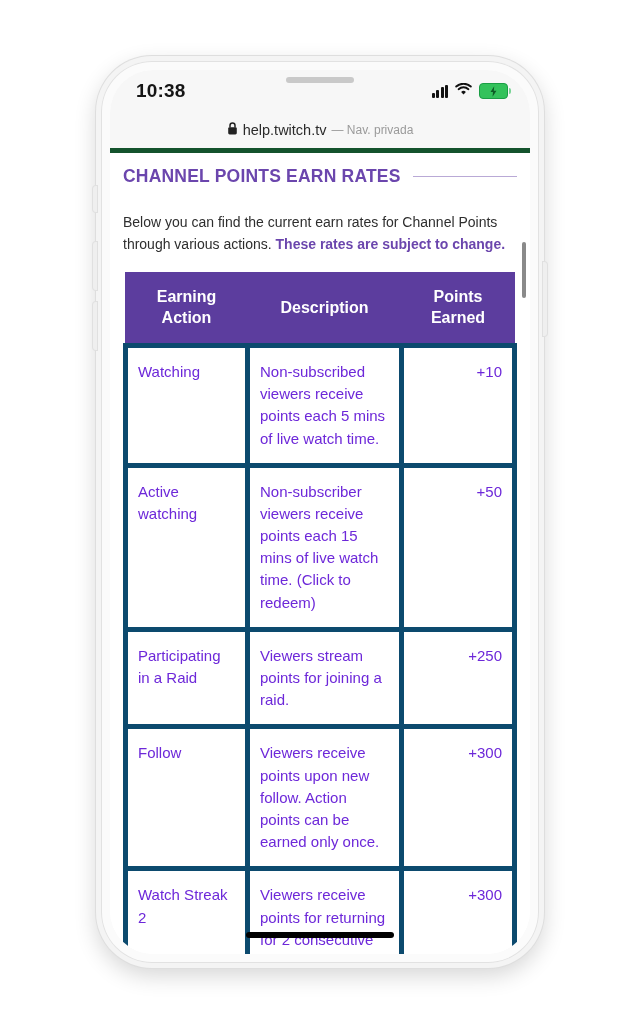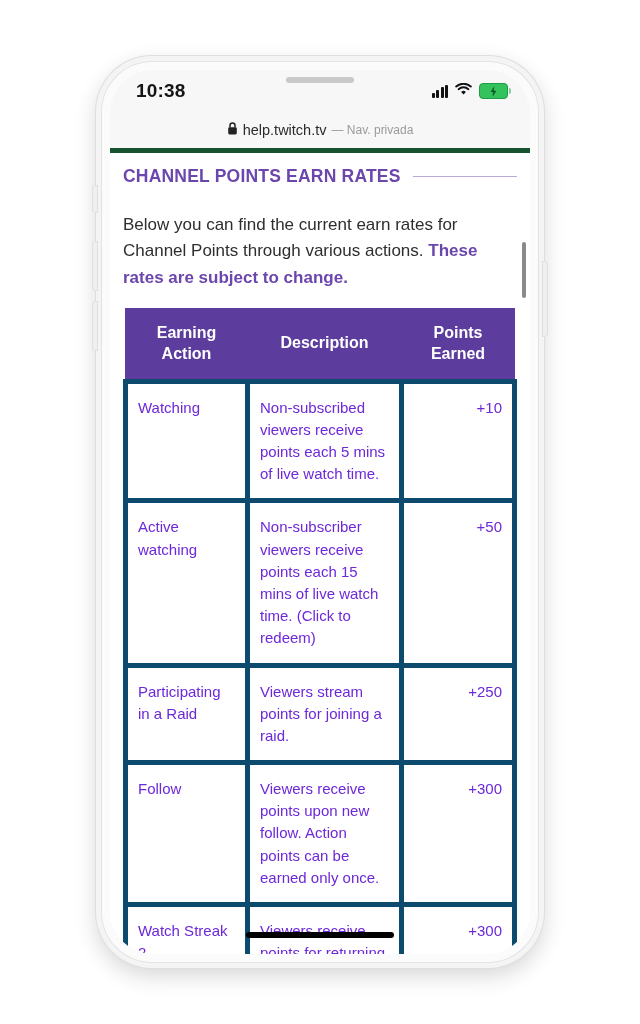--- a/index.html
+++ b/index.html
@@ -186,21 +186,21 @@
     letter-spacing: 0.2px;
     white-space: nowrap;
   }
   #title-rule {
     flex: 1;
     height: 1px;
     background: #b9a9d6;
   }
 
   #intro {
-    font-size: 17px;
+    font-size: 14px;
     line-height: 1.55;
     color: #2e2e2e;
     margin-bottom: 17px;
     padding-right: 4px;
   }
   #intro-emph {
     color: #6b46ad;
     font-weight: bold;
   }
 

